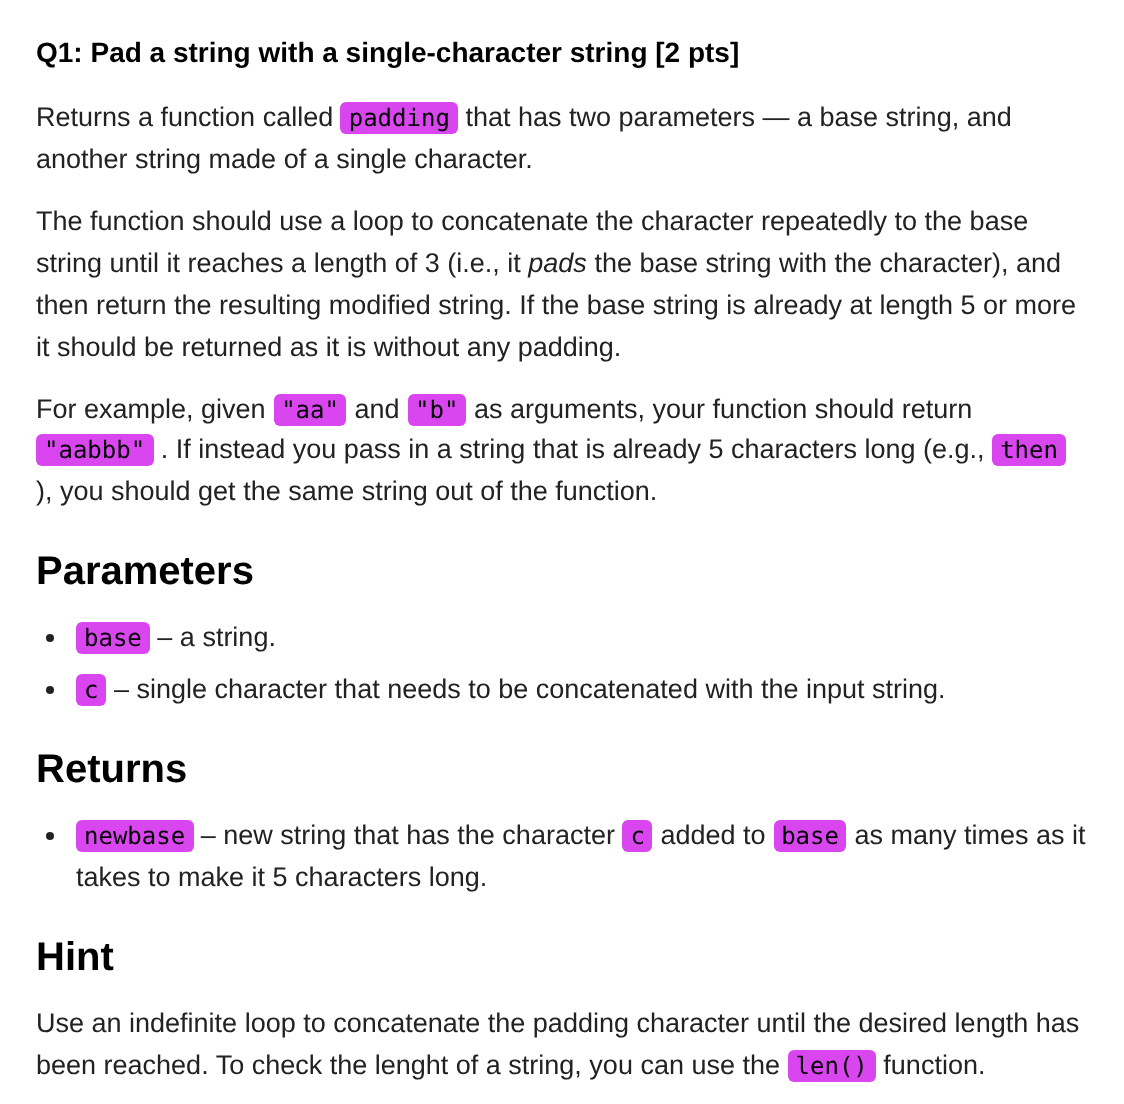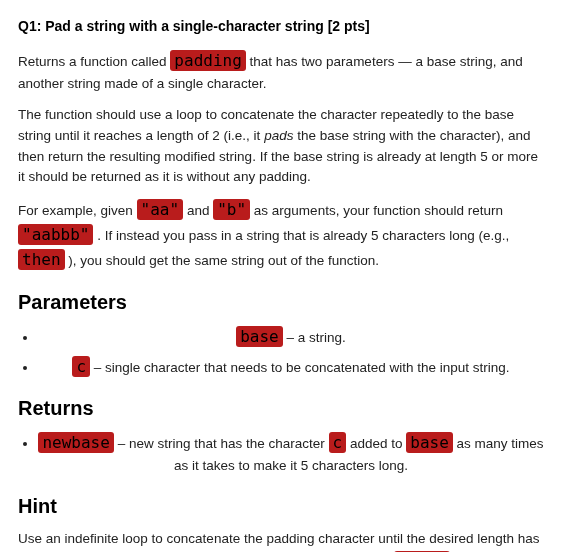--- a/index.html
+++ b/index.html
@@ -29,51 +29,50 @@
       margin-top: 14px;
       margin-bottom: 8px;
       color: #000;
     }
     p {
       margin-bottom: 10px;
       font-size: 13.5px;
       line-height: 1.55;
     }
     code {
-      background-color: #b91c1c;
+      background-color: #d946ef;
       border-radius: 3px;
       padding: 1px 4px;
       font-family: monospace;
-      font-size: 16px;
+      font-size: 12px;
       color: #000;
     }
     ul {
       margin-left: 20px;
       margin-bottom: 10px;
-      text-align: center;
     }
     li {
       font-size: 13.5px;
       margin-bottom: 5px;
       line-height: 1.55;
     }
   </style>
 </head>
 <body>
 
 <h1>Q1: Pad a string with a single-character string [2 pts]</h1>
 
 <p>
   <span>Returns a function called</span>
   <code>padding</code>
   <span> <span>that has two parameters — a base string, and another string made of a single character.</span></span>
 </p>
 
 <p>
-  <span>The function should use a loop to concatenate the character repeatedly to the base string until it reaches a length of 2 (i.e., it</span>
+  <span>The function should use a loop to concatenate the character repeatedly to the base string until it reaches a length of 3 (i.e., it</span>
   <em> <span>pads</span></em>
   <span> <span>the base string with the character), and then return the resulting modified string. If the base string is already at length 5 or more it should be returned as it is without any padding.</span></span>
 </p>
 
 <p>
   <span>For example, given</span>
   <code>"aa"</code>
   <span> <span>and</span> </span>
   <code>"b"</code>
   <span> <span>as arguments, your function should return</span> </span>

